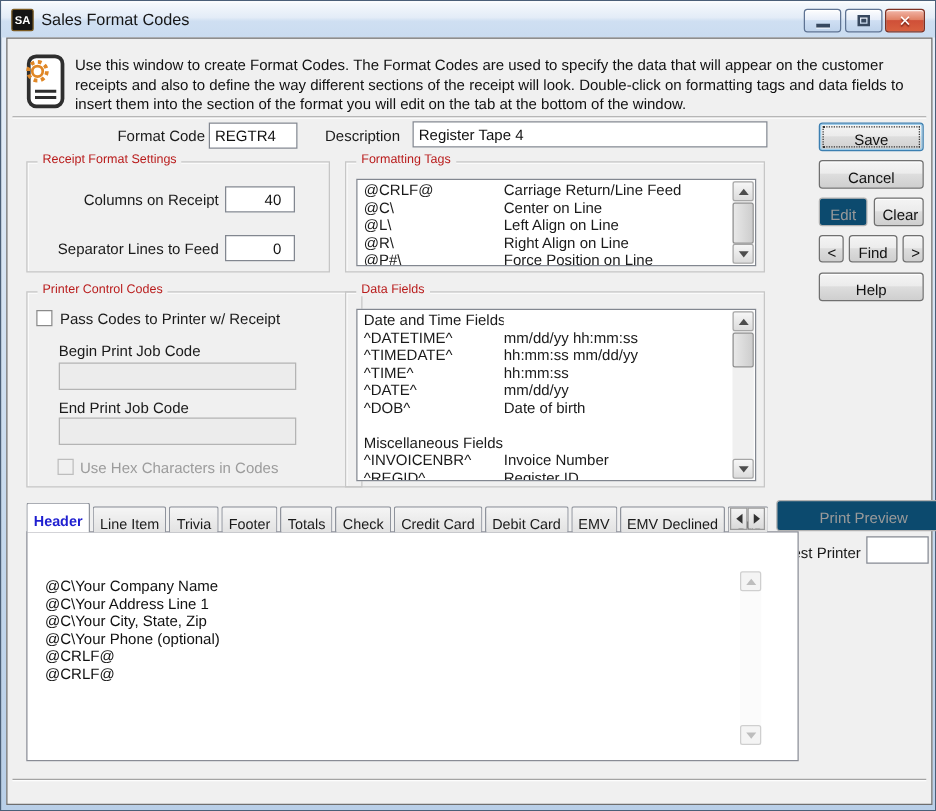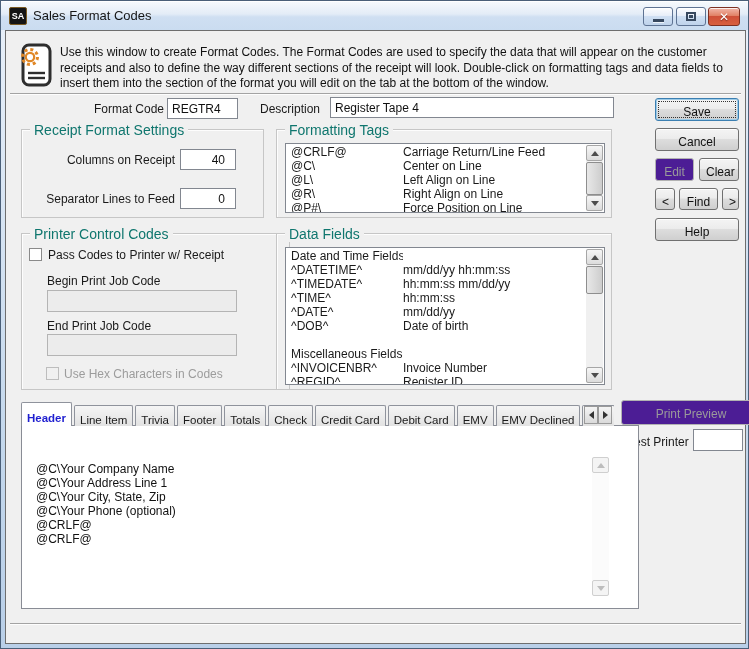--- a/index.html
+++ b/index.html
@@ -40,23 +40,23 @@
   .sunken { position:absolute; background:#fff; border:1px solid #828790;
     font-family:inherit; font-size:12px; color:#111; padding:1px 4px; }
   input.sunken { outline:none; }
   .sunken.disabled { background:#ececec; border-color:#b4b4b4; }
   .btn { position:absolute; border:1px solid #707070; border-radius:3px;
     background:linear-gradient(#f4f4f4,#ececec 45%,#dddddd 50%,#cfcfcf);
     font-family:inherit; font-size:12px; color:#111; text-align:center; padding:6px; cursor:default;
     box-shadow:inset 0 1px 0 rgba(255,255,255,.9); }
   .btn.focused { border:1px solid #3c7fb1; box-shadow:inset 0 0 0 1px #9ccbe8;
     outline:1px dotted #333; outline-offset:-4px; }
-  .btn.disabled { background:#4c1d95; border-color:#b2b2b2; color:#9a9a9a; box-shadow:none; }
+  .btn.disabled { background:#0c4a6e; border-color:#b2b2b2; color:#9a9a9a; box-shadow:none; }
   .groupbox { position:absolute; border:1px solid #c6c6c6; box-shadow:inset 1px 1px 0 #fdfdfd; }
-  .gb-title { position:absolute; top:-8px; left:8px; background:#f0f0f0; padding:0 4px; font-size:14px; color:#0f766e; white-space:nowrap; }
+  .gb-title { position:absolute; top:-8px; left:8px; background:#f0f0f0; padding:0 4px; font-size:10px; color:#b91c1c; white-space:nowrap; }
 
   .checkbox { position:absolute; width:13px; height:13px; background:#fff; border:1px solid #8a8a8a; }
   .checkbox.disabled { background:#f0f0f0; border-color:#bdbdbd; }
   .dis-text { color:#9c9c9c; }
 
   
   .listbox { position:absolute; background:#fff; border:1px solid #828790; overflow:hidden; }
   .lb-rows { position:absolute; left:0; top:1px; right:18px; }
   .lb-row { display:flex; height:14px; line-height:14px; padding-left:5px; white-space:nowrap; }
   .lb-tag { width:112px; flex:none; overflow:hidden; }

